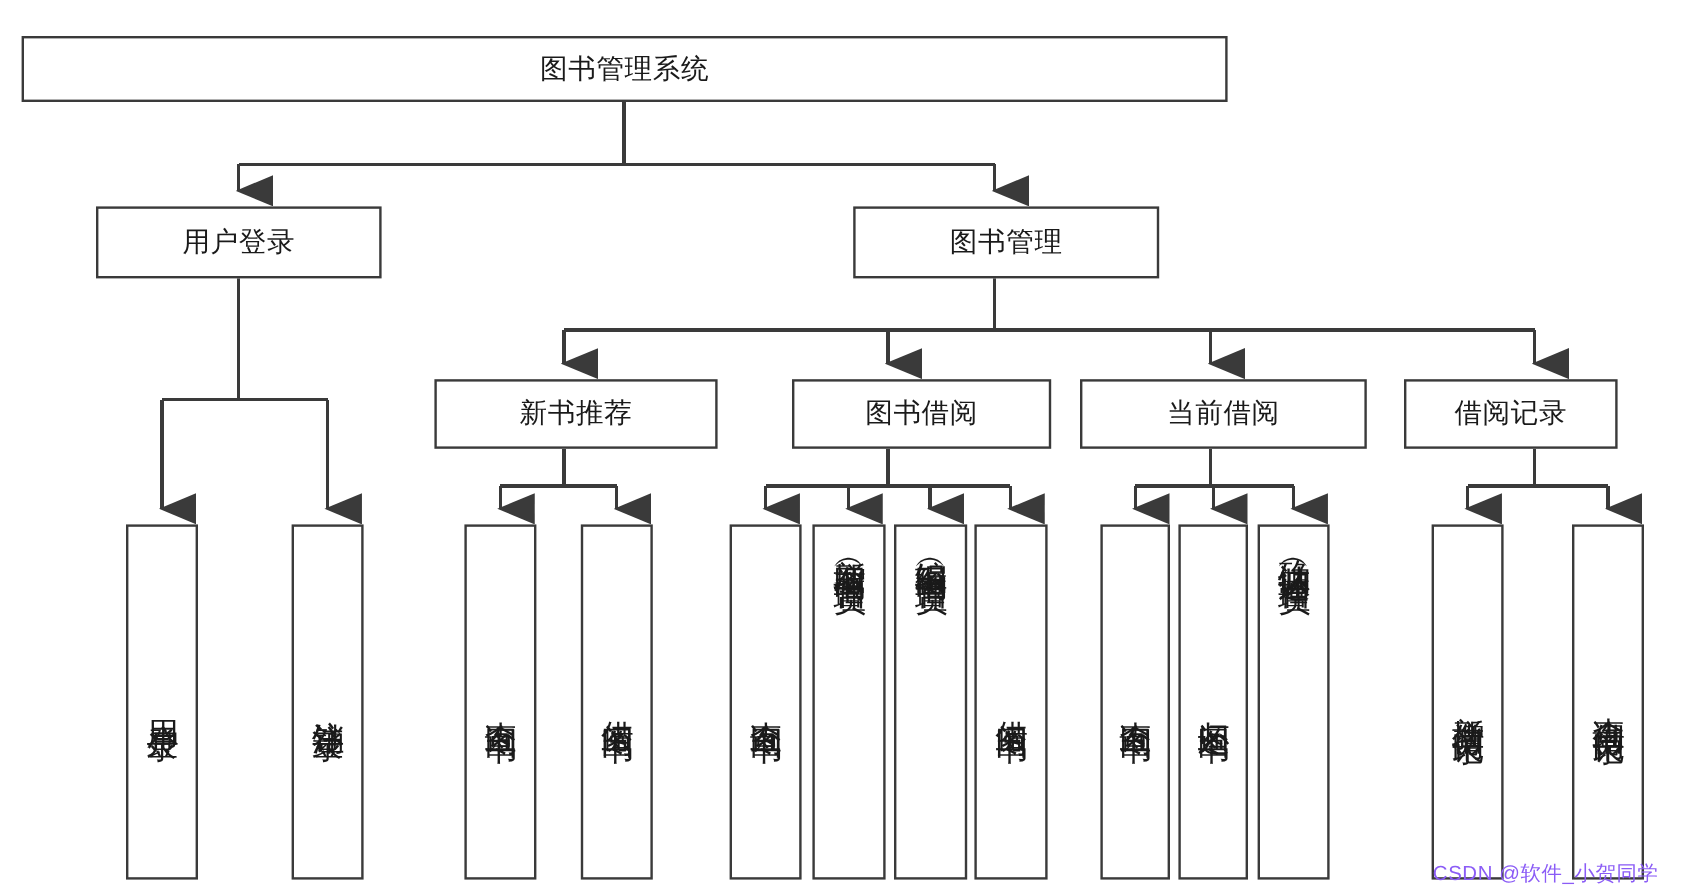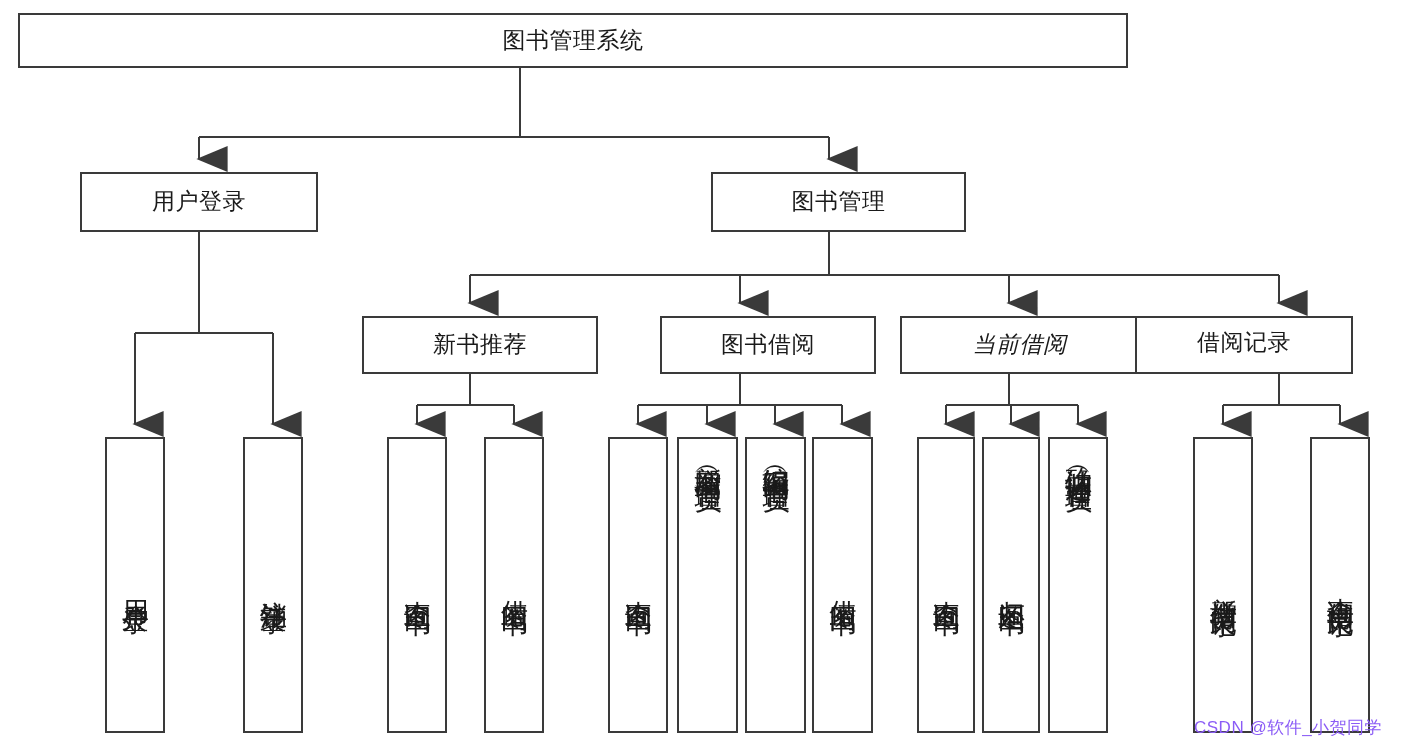--- a/index.html
+++ b/index.html
@@ -116,45 +116,45 @@
       <path d="M1011,405 L1011,424" marker-end="url(#arrow)"></path>
       <path d="M1078,405 L1078,424" marker-end="url(#arrow)"></path>
 
       <path d="M1279,374 L1279,405"></path>
       <path d="M1223,405 L1340,405"></path>
       <path d="M1223,405 L1223,424" marker-end="url(#arrow)"></path>
       <path d="M1340,405 L1340,424" marker-end="url(#arrow)"></path>
     </g>
   </svg>
 
-  <div class="node horiz" style="left:18px;top:13px;width:1110px;height:55px;">
+  <div class="node horiz" style="left:18px;top:30px;width:1005px;height:55px;">
     <span class="lbl">图书管理系统</span>
   </div>
 
   <div class="node horiz" style="left:80px;top:172px;width:238px;height:60px;">
     <span class="lbl">用户登录</span>
   </div>
 
   <div class="node horiz" style="left:711px;top:172px;width:255px;height:60px;">
     <span class="lbl">图书管理</span>
   </div>
 
   <div class="node horiz" style="left:362px;top:316px;width:236px;height:58px;">
     <span class="lbl">新书推荐</span>
   </div>
 
   <div class="node horiz" style="left:632px;top:316px;width:216px;height:58px;margin-left:28px;">
     <span class="lbl">图书借阅</span>
   </div>
 
-  <div class="node horiz" style="left:900px;top:316px;width:239px;height:58px;font-style:italic;">
+  <div class="node horiz" style="left:900px;top:316px;width:239px;height:58px;">
     <span class="lbl">当前借阅</span>
   </div>
 
-  <div class="node horiz" style="left:1135px;top:316px;width:218px;height:58px;font-family:Liberation Mono, monospace;">
+  <div class="node horiz" style="left:1170px;top:316px;width:178px;height:58px;">
     <span class="lbl">借阅记录</span>
   </div>
 
   <div class="node vert short" style="left:105px;top:437px;width:60px;height:296px;">
     <span class="lbl">用户登录</span>
   </div>
 
   <div class="node vert short" style="left:243px;top:437px;width:60px;height:296px;">
     <span class="lbl">注销登录</span>
   </div>

